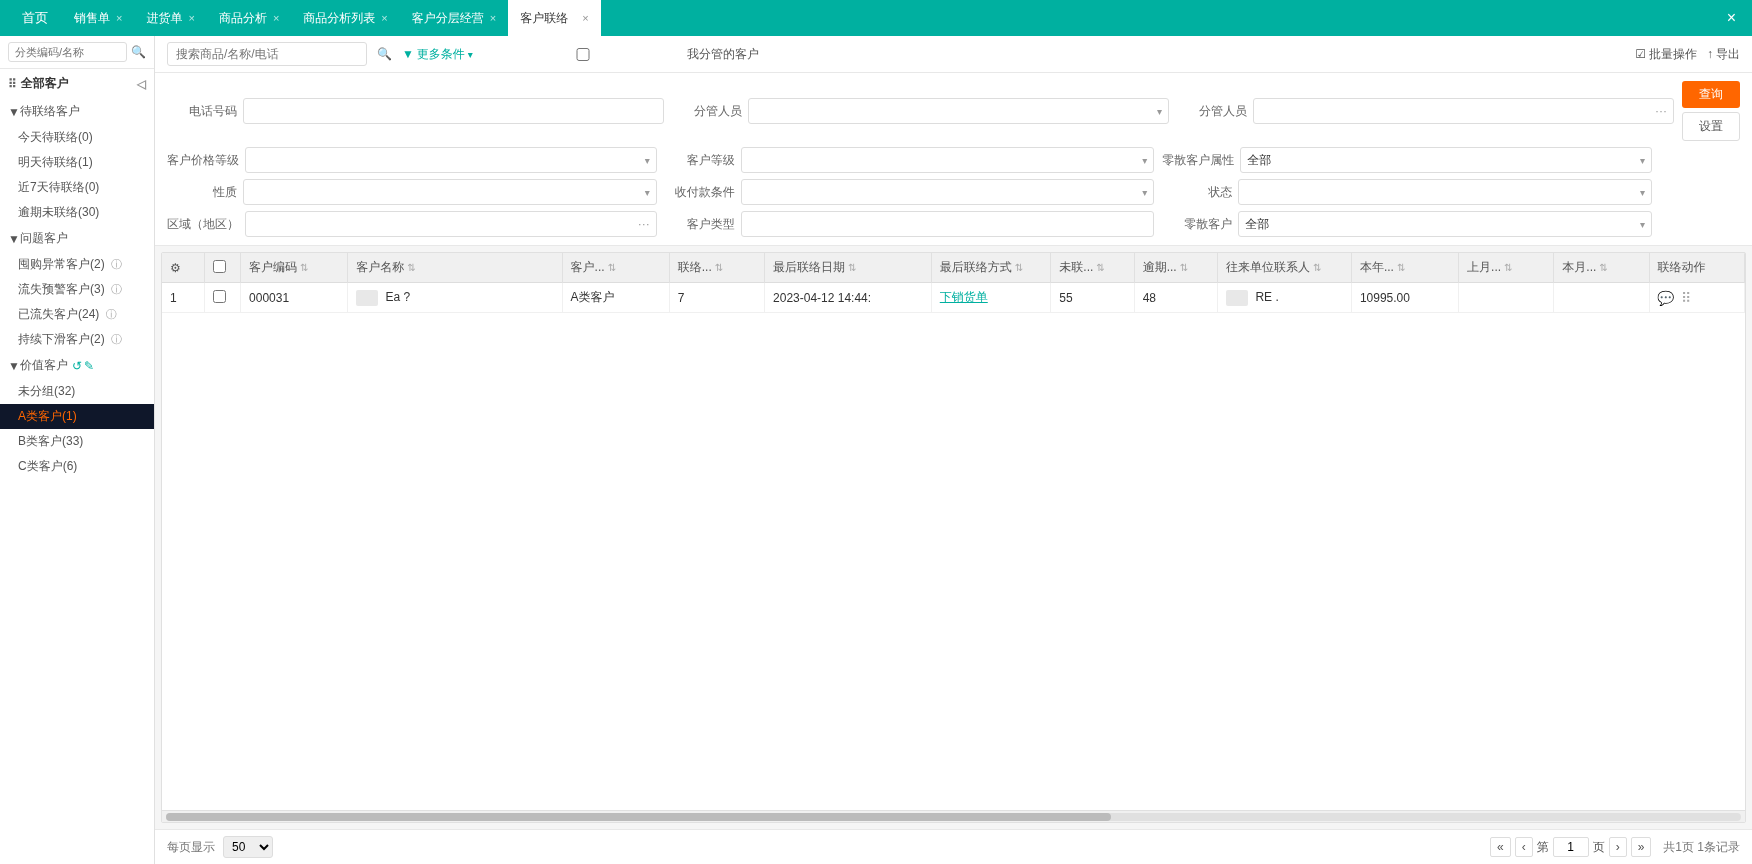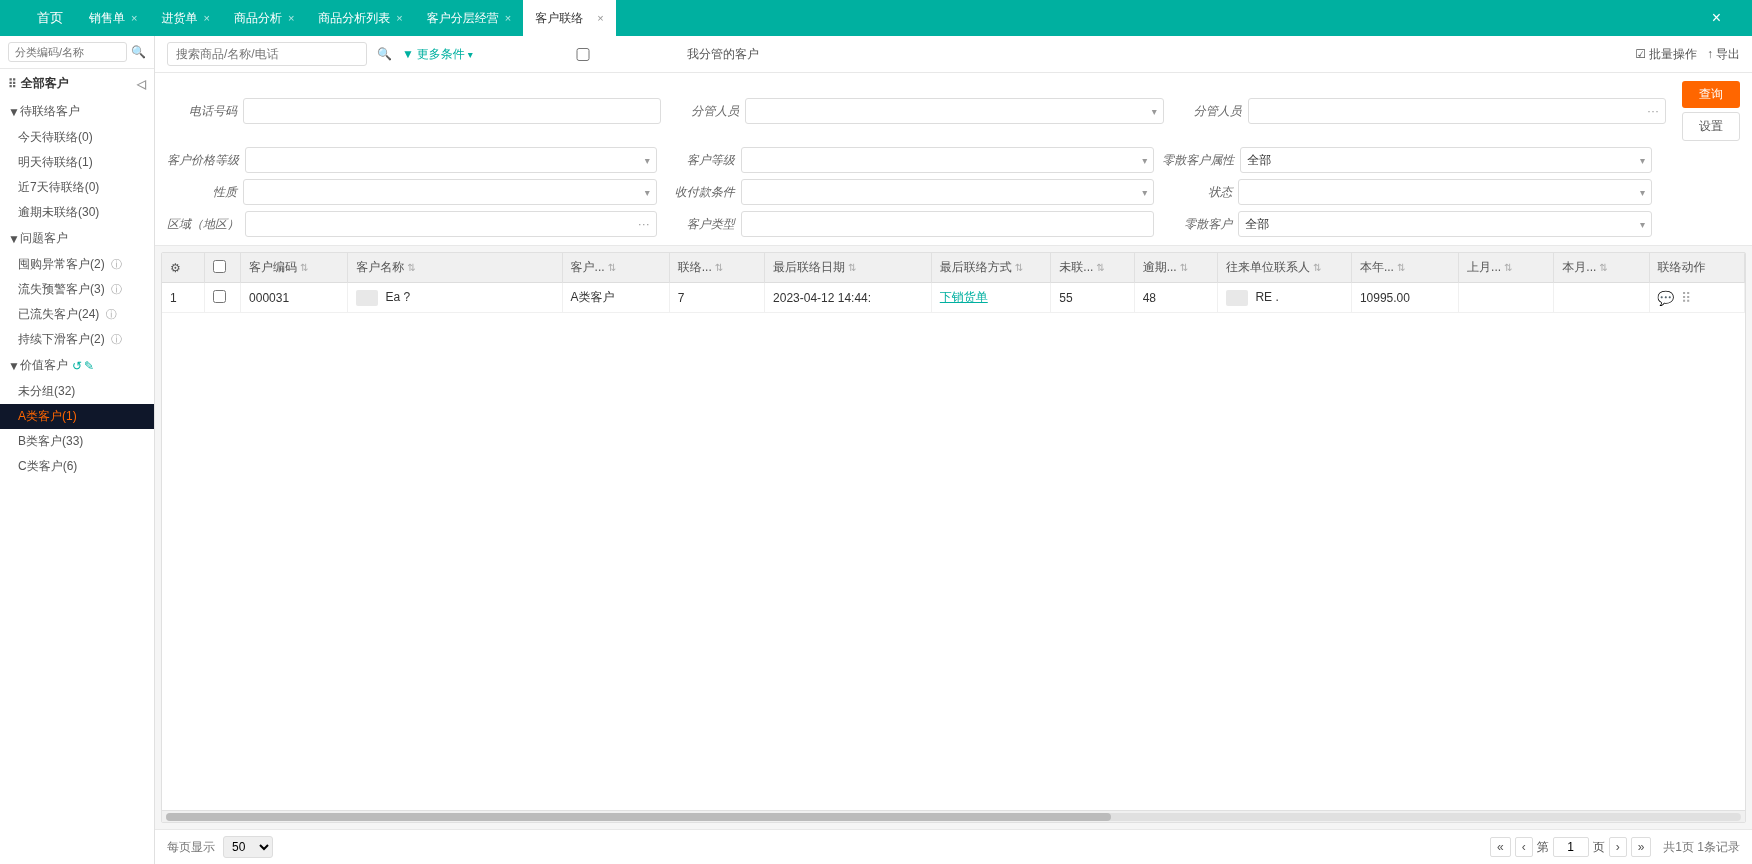--- a/index.html
+++ b/index.html
@@ -4,21 +4,21 @@
   <style>
     * { box-sizing: border-box; margin: 0; padding: 0; font-family: 'Microsoft YaHei', Arial, sans-serif; font-size: 12px; }
     body { background: #f0f0f0; width: 1752px; height: 864px; overflow: hidden; }
 
     
     .top-nav {
       display: flex;
       align-items: center;
       background: #00b0a0;
       height: 36px;
-      padding: 0 23px;
+      padding: 0 8px;
       color: white;
     }
     .top-nav .nav-item {
       display: flex;
       align-items: center;
       padding: 0 12px;
       height: 100%;
       cursor: pointer;
       color: white;
       font-size: 13px;
@@ -200,21 +200,20 @@
       align-items: center;
       flex: 1;
     }
     .filter-label {
       color: #666;
       font-size: 12px;
       white-space: nowrap;
       min-width: 70px;
       text-align: right;
       margin-right: 6px;
-      font-style: italic;
     }
     .filter-input {
       flex: 1;
       border: 1px solid #ddd;
       border-radius: 3px;
       padding: 3px 6px;
       font-size: 12px;
       height: 26px;
       display: flex;
       align-items: center;
@@ -248,21 +247,20 @@
       border: 1px solid #ddd;
       border-radius: 3px;
       padding: 5px 16px;
       cursor: pointer;
       font-size: 12px;
     }
     .btn-area {
       display: flex;
       flex-direction: column;
       gap: 4px;
-      margin-left: 8px;
     }
 
     
     .table-container {
       flex: 1;
       background: white;
       margin: 6px;
       border: 1px solid #e0e0e0;
       border-radius: 2px;
       overflow: auto;

